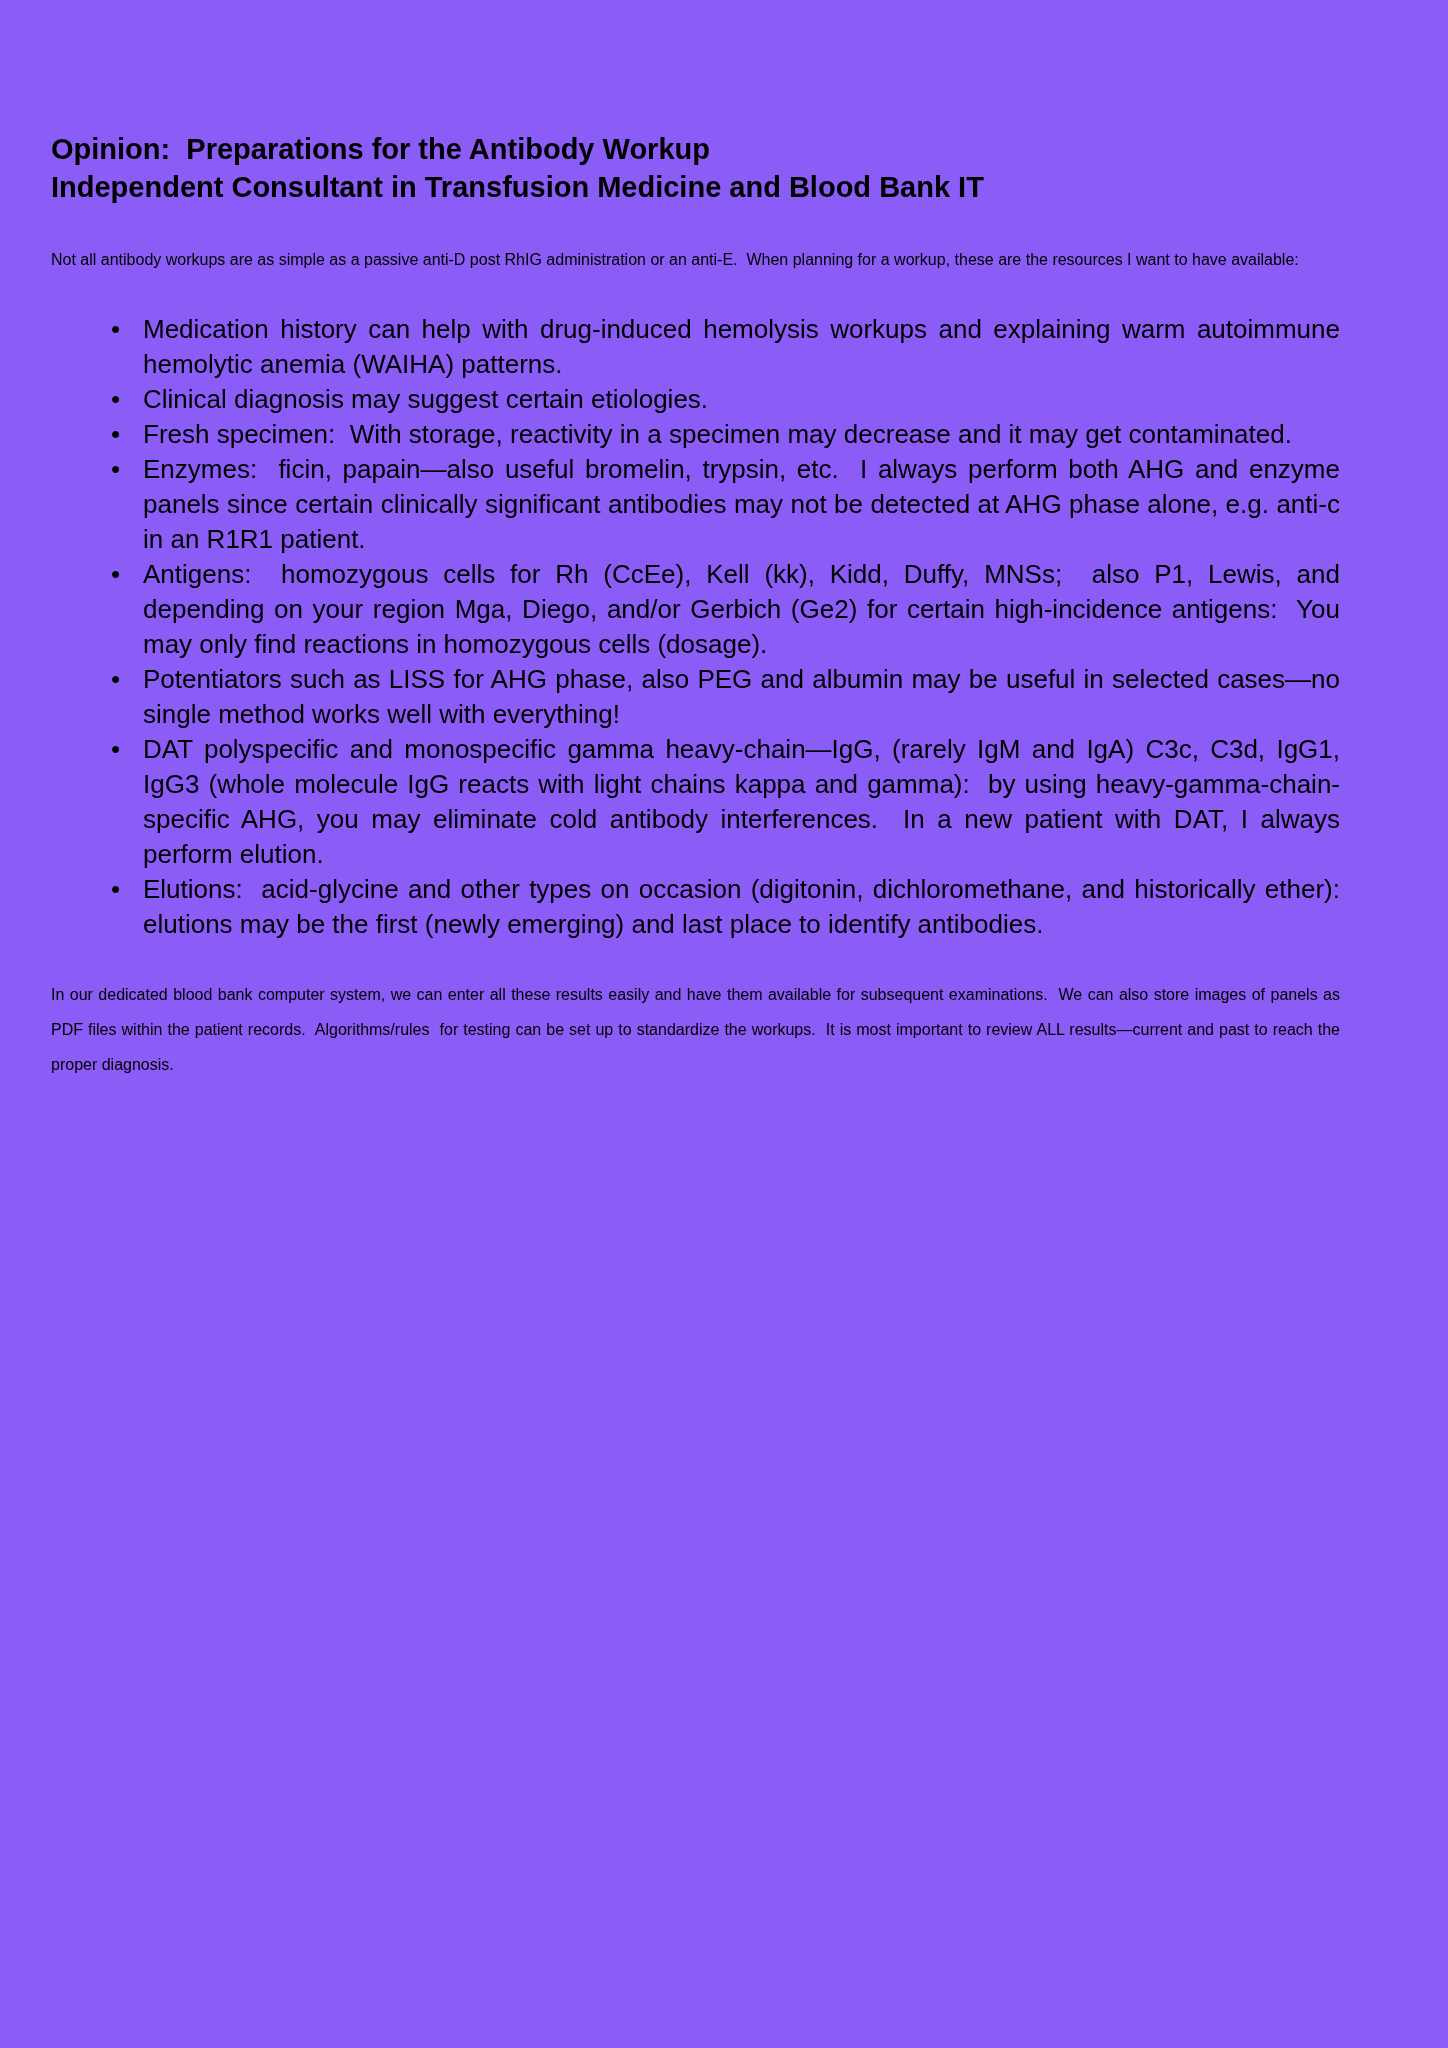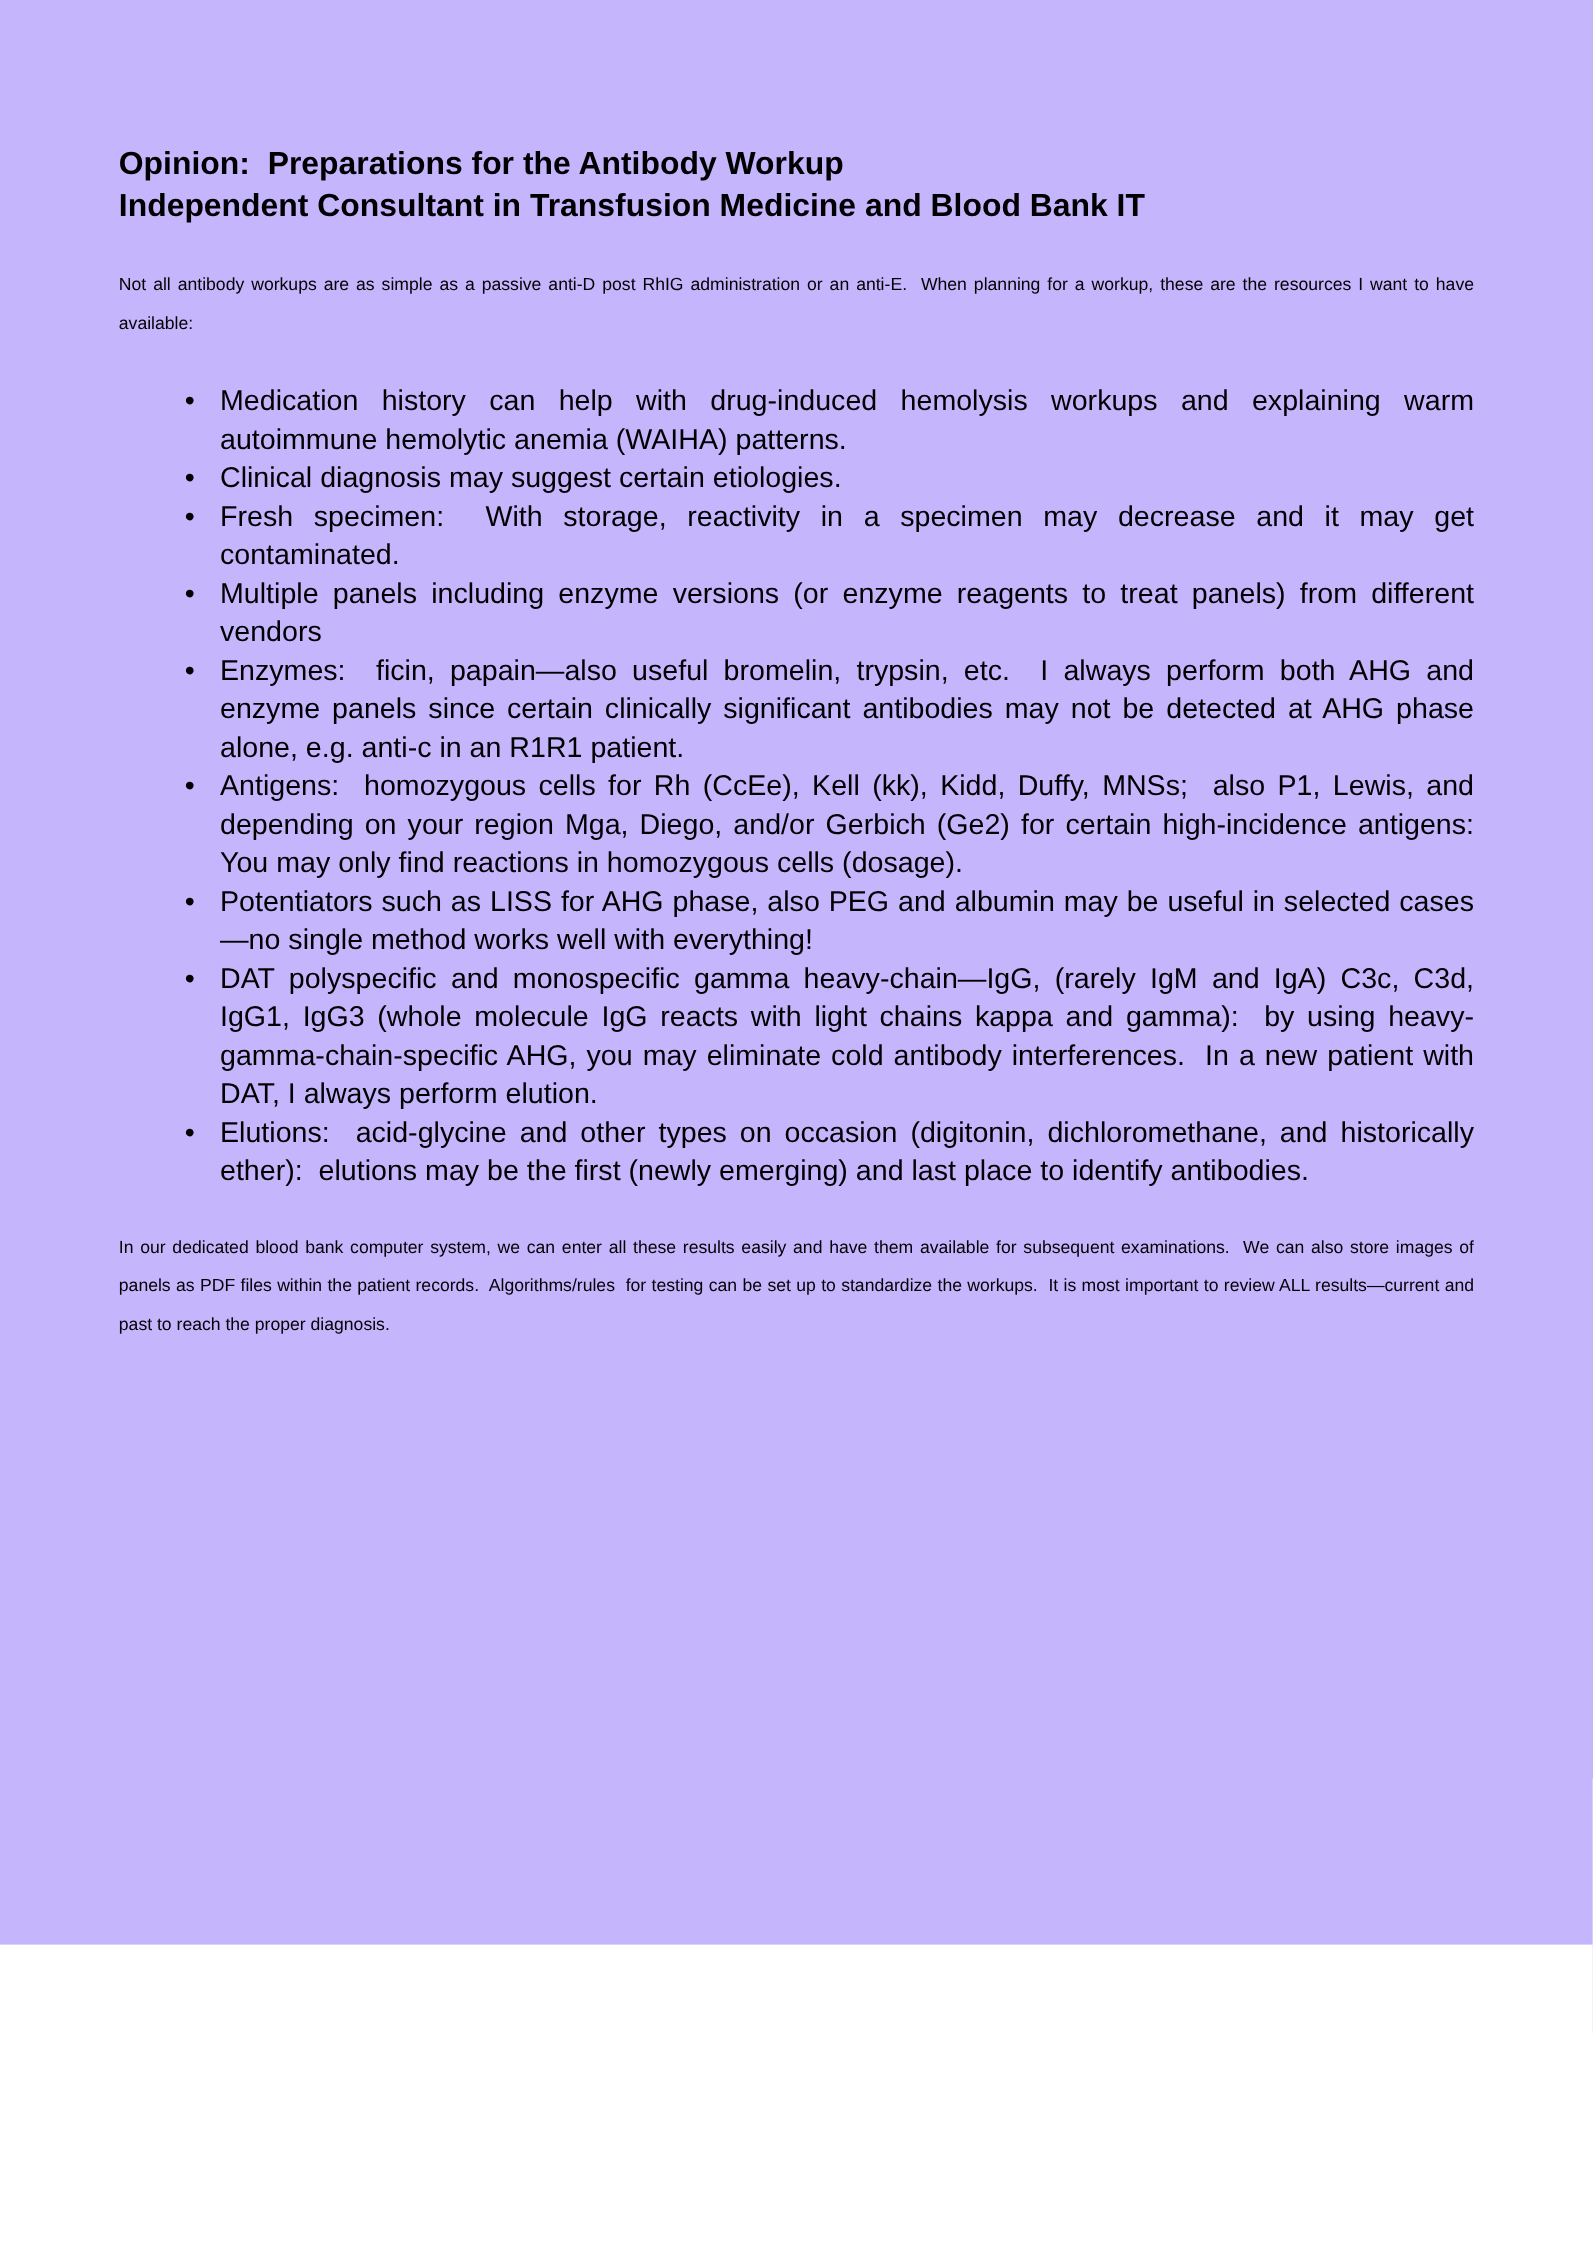--- a/index.html
+++ b/index.html
@@ -3,26 +3,26 @@
 <meta charset="utf-8">
 <style>
   html, body {
     margin: 0;
     padding: 0;
     background: #ffffff;
   }
   .page {
     position: relative;
     width: 1448px;
-    height: 1768px;
-    background: #c4b5fd;
+    height: 2048px;
+    background: #8b5cf6;
     color: #000000;
     font-family: "Liberation Sans", "DejaVu Sans", sans-serif;
     box-sizing: border-box;
-    padding: 130px 108px 0 108px;
+    padding: 130px 108px 0 51px;
     overflow: hidden;
   }
   .title-block {
     margin: 0 0 36px 0;
   }
   .title-line {
     font-weight: bold;
     font-size: 29px;
     line-height: 38px;
     white-space: pre-wrap;
@@ -69,21 +69,20 @@
     <div class="title-line">Opinion:  Preparations for the Antibody Workup</div>
     <div class="title-line">Independent Consultant in Transfusion Medicine and Blood Bank IT</div>
   </div>
 
   <p class="para">Not all antibody workups are as simple as a passive anti-D post RhIG administration or an anti-E.  When planning for a workup, these are the resources I want to have available:</p>
 
   <ul class="bullets">
     <li>Medication history can help with drug-induced hemolysis workups and explaining warm autoimmune hemolytic anemia (WAIHA) patterns.</li>
     <li>Clinical diagnosis may suggest certain etiologies.</li>
     <li>Fresh specimen:  With storage, reactivity in a specimen may decrease and it may get contaminated.</li>
-    <li>Multiple panels including enzyme versions (or enzyme reagents to treat panels) from different vendors</li>
     <li>Enzymes:  ficin, papain—also useful bromelin, trypsin, etc.  I always perform both AHG and enzyme panels since certain clinically significant antibodies may not be detected at AHG phase alone, e.g. anti-c in an R1R1 patient.</li>
     <li>Antigens:  homozygous cells for Rh (CcEe), Kell (kk), Kidd, Duffy, MNSs;  also P1, Lewis, and depending on your region Mga, Diego, and/or Gerbich (Ge2) for certain high-incidence antigens:  You may only find reactions in homozygous cells (dosage).</li>
     <li>Potentiators such as LISS for AHG phase, also PEG and albumin may be useful in selected cases—no single method works well with everything!</li>
     <li>DAT polyspecific and monospecific gamma heavy-chain—IgG, (rarely IgM and IgA) C3c, C3d, IgG1, IgG3 (whole molecule IgG reacts with light chains kappa and gamma):  by using heavy-gamma-chain-specific AHG, you may eliminate cold antibody interferences.  In a new patient with DAT, I always perform elution.</li>
     <li>Elutions:  acid-glycine and other types on occasion (digitonin, dichloromethane, and historically ether):  elutions may be the first (newly emerging) and last place to identify antibodies.</li>
   </ul>
 
   <p class="para">In our dedicated blood bank computer system, we can enter all these results easily and have them available for subsequent examinations.  We can also store images of panels as PDF files within the patient records.  Algorithms/rules  for testing can be set up to standardize the workups.  It is most important to review ALL results—current and past to reach the proper diagnosis.</p>
 
 </div>

